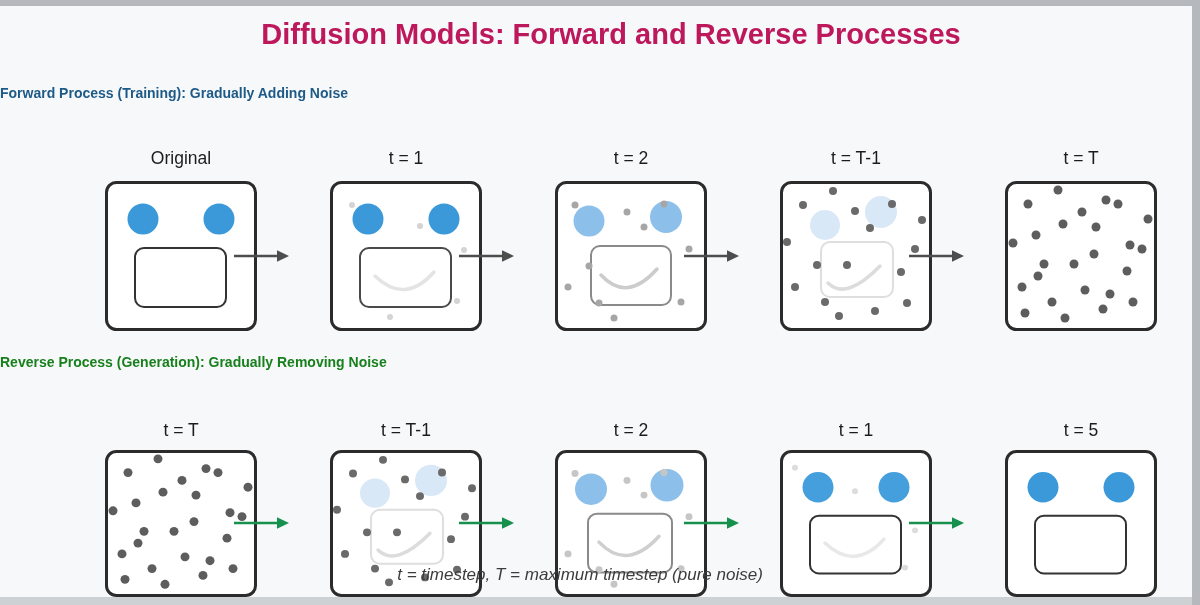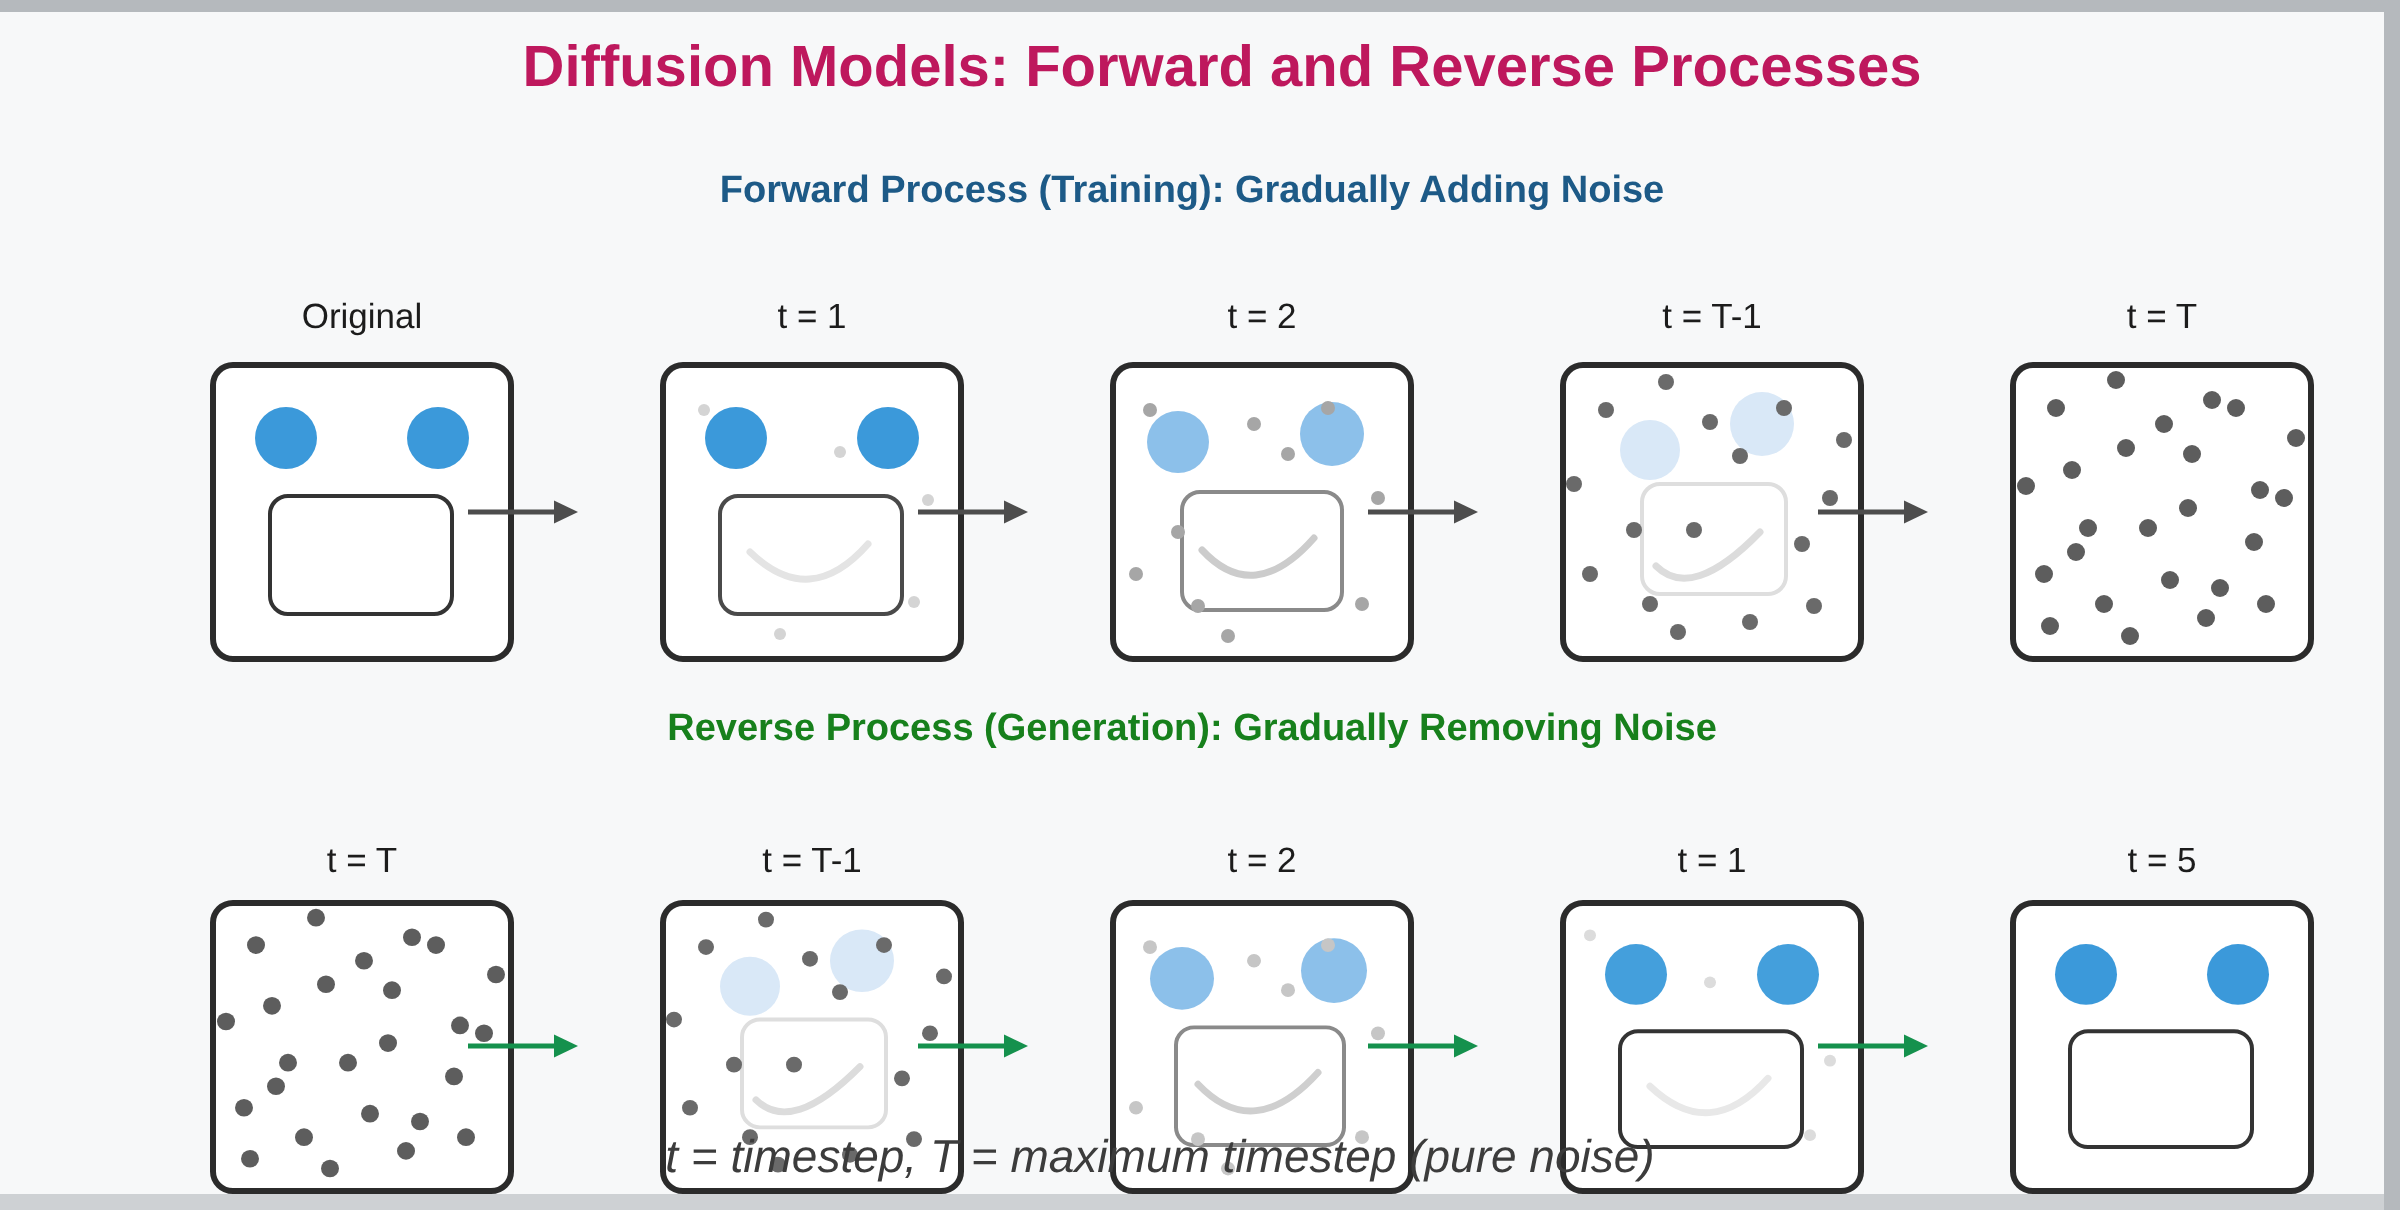--- a/index.html
+++ b/index.html
@@ -11,30 +11,30 @@
   .bar{position:absolute;}
   .bar.top{left:0;top:0;width:1200px;height:6px;}
   .bar.right{left:1192px;top:0;width:8px;height:605px;}
   .bar.bottom{left:0;top:597px;width:1192px;height:8px;}
   .title{
     position:absolute;top:18px;left:0;width:1192px;margin:0;
     text-align:center;font-size:29px;font-weight:bold;
   }
   .heading{
     position:absolute;left:0;width:1192px;margin:0;
-    text-align:center;font-size:19px;font-weight:bold;
+    font-size:14px;font-weight:bold;
   }
   .heading.forward{top:85px;}
   .heading.reverse{top:354px;}
   .cell{position:absolute;width:152px;text-align:center;margin-left:33px;}
   .plabel{font-size:17.5px;line-height:22px;color:#1c1c1c;}
   .arrow{position:absolute;display:block;}
   .caption{
     position:absolute;top:565px;left:0;width:1160px;z-index:5;
-    text-align:center;font-style:italic;font-size:23px;
+    text-align:center;font-style:italic;font-size:17px;
   }
 </style>
 </head>
 <body>
 
 <div class="stage" style="background: rgb(247, 248, 249);">
   <div class="bar top" style="background: rgb(181, 185, 189);"></div>
   <div class="bar right" style="background: rgb(181, 185, 189);"></div>
   <div class="bar bottom" style="background: rgb(206, 209, 212);"></div>
 

